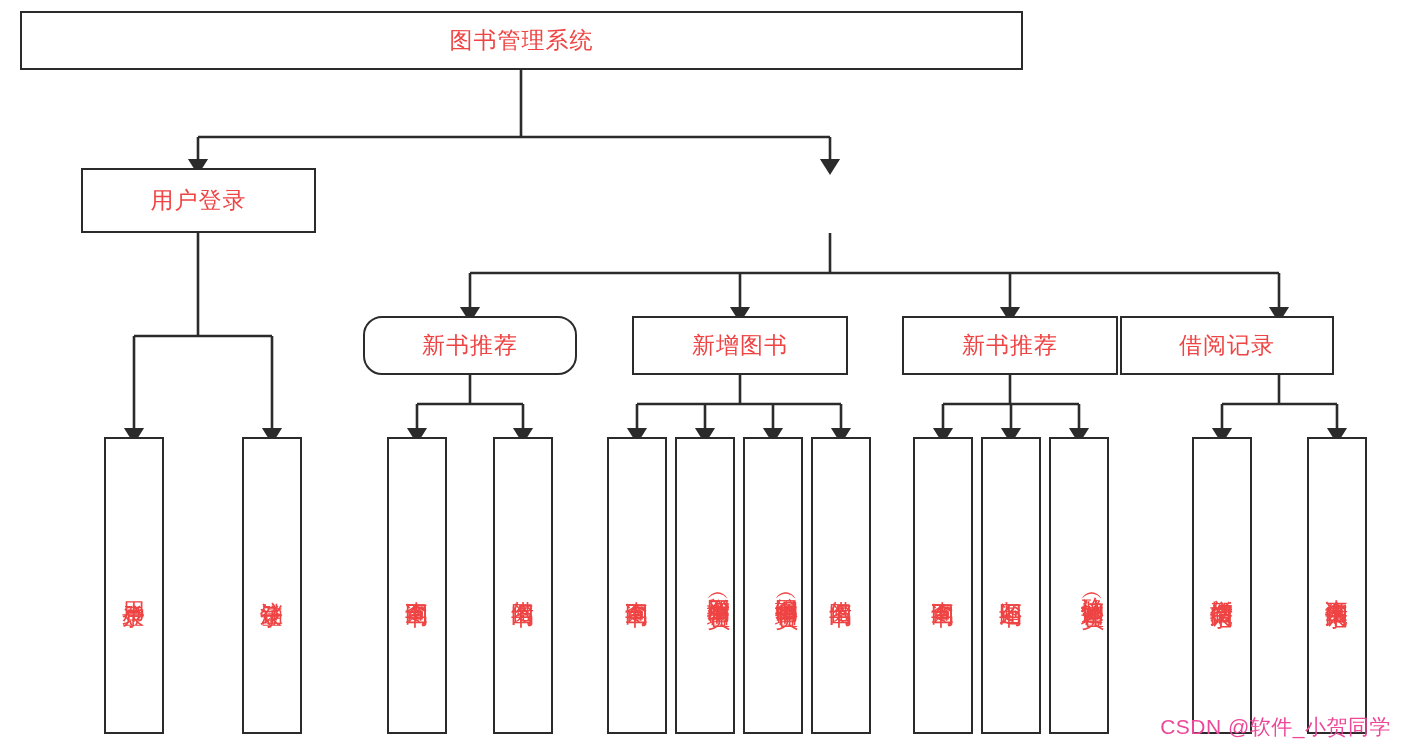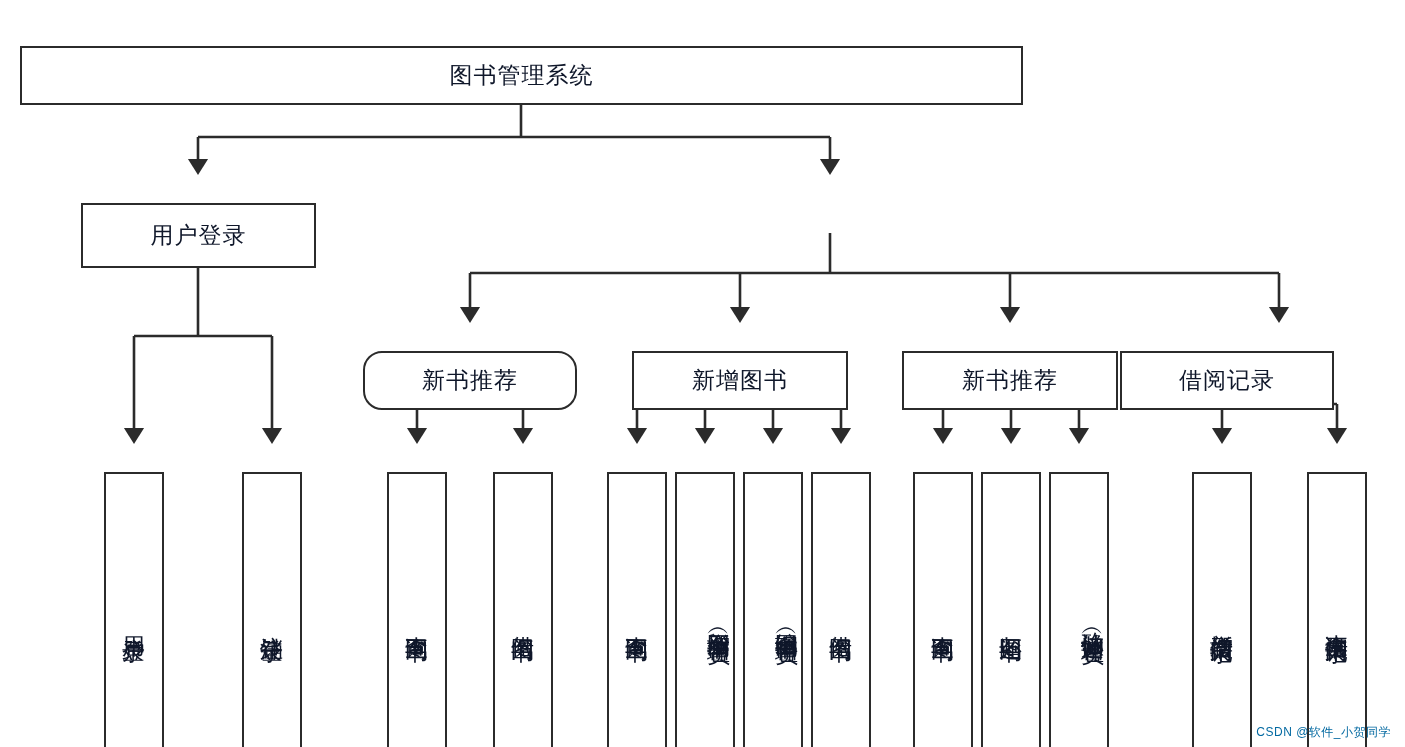--- a/index.html
+++ b/index.html
@@ -27,22 +27,21 @@
     pointer-events: none;
   }
   .node {
     position: absolute;
     box-sizing: border-box;
     background: #ffffff;
     border: 2px solid #2b2b2b;
     display: flex;
     align-items: center;
     justify-content: center;
-    color: #0f172a;
-    margin-top: 35px;
+    color: #ef4444;
   }
   .node.horizontal {
     font-size: 23px;
     letter-spacing: 1px;
     line-height: 1.2;
   }
   .node.vertical {
     writing-mode: vertical-rl;
     text-orientation: upright;
     font-size: 23px;
@@ -57,22 +56,22 @@
     align-items: center;
   }
   .node-label {
     display: block;
     white-space: pre-wrap;
   }
   #watermark {
     position: absolute;
     right: 14px;
     bottom: 6px;
-    font-size: 12px;
-    color: #0369a1;
+    font-size: 21px;
+    color: #ec4899;
     letter-spacing: 0.5px;
     user-select: none;
   }
 </style>
 </head>
 <body>
 
 <div id="diagram-root">
 
   <svg id="edge-layer" viewBox="0 0 1405 747" xmlns="http://www.w3.org/2000/svg">

